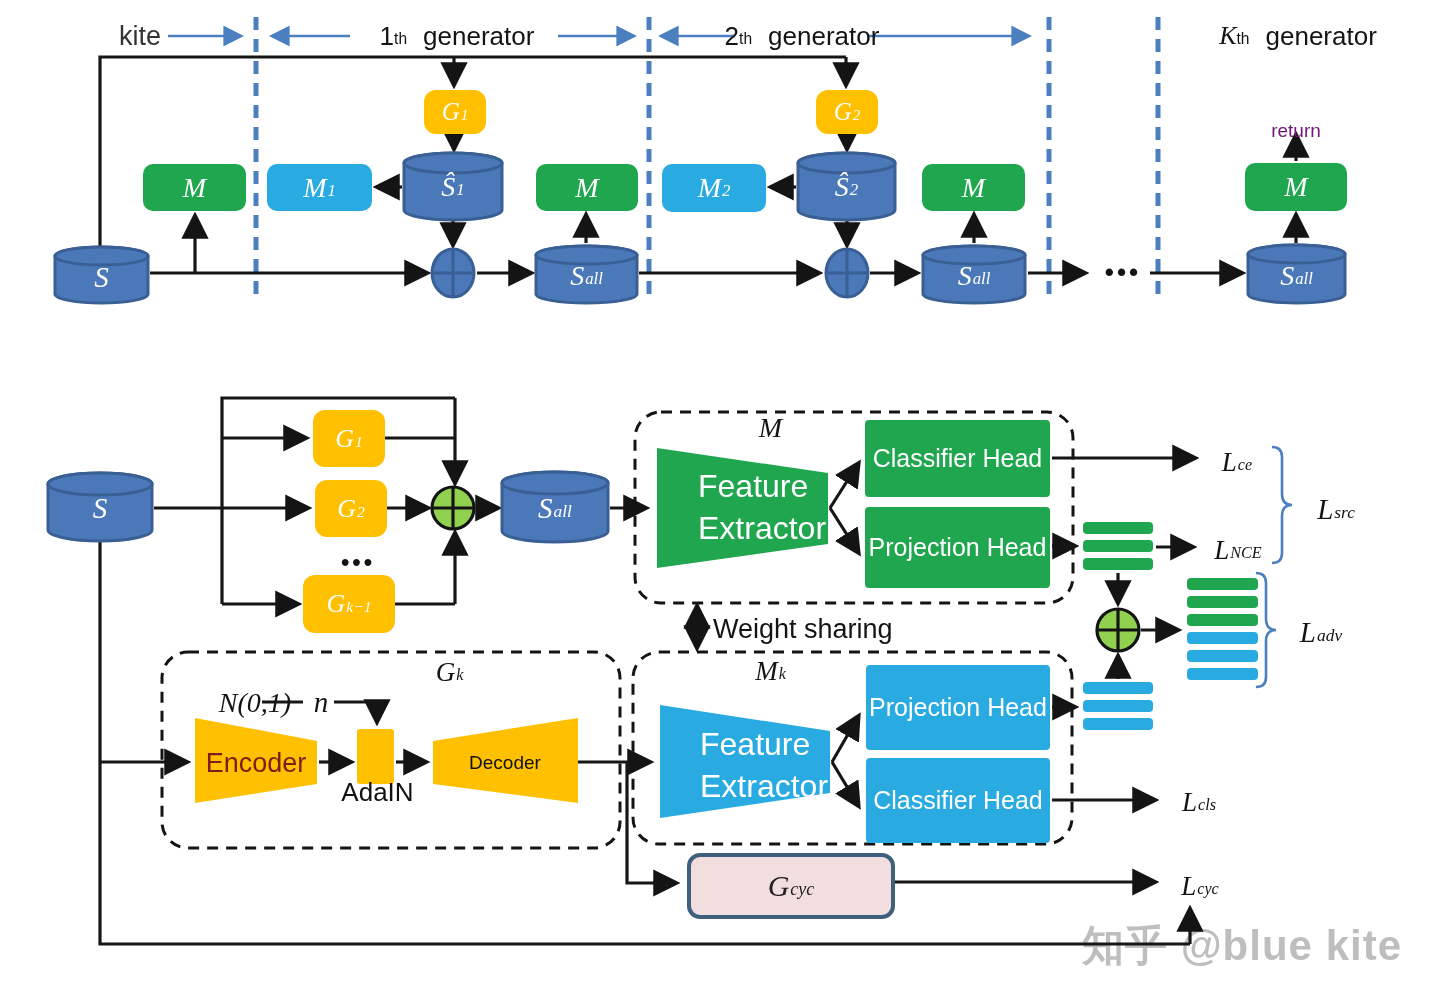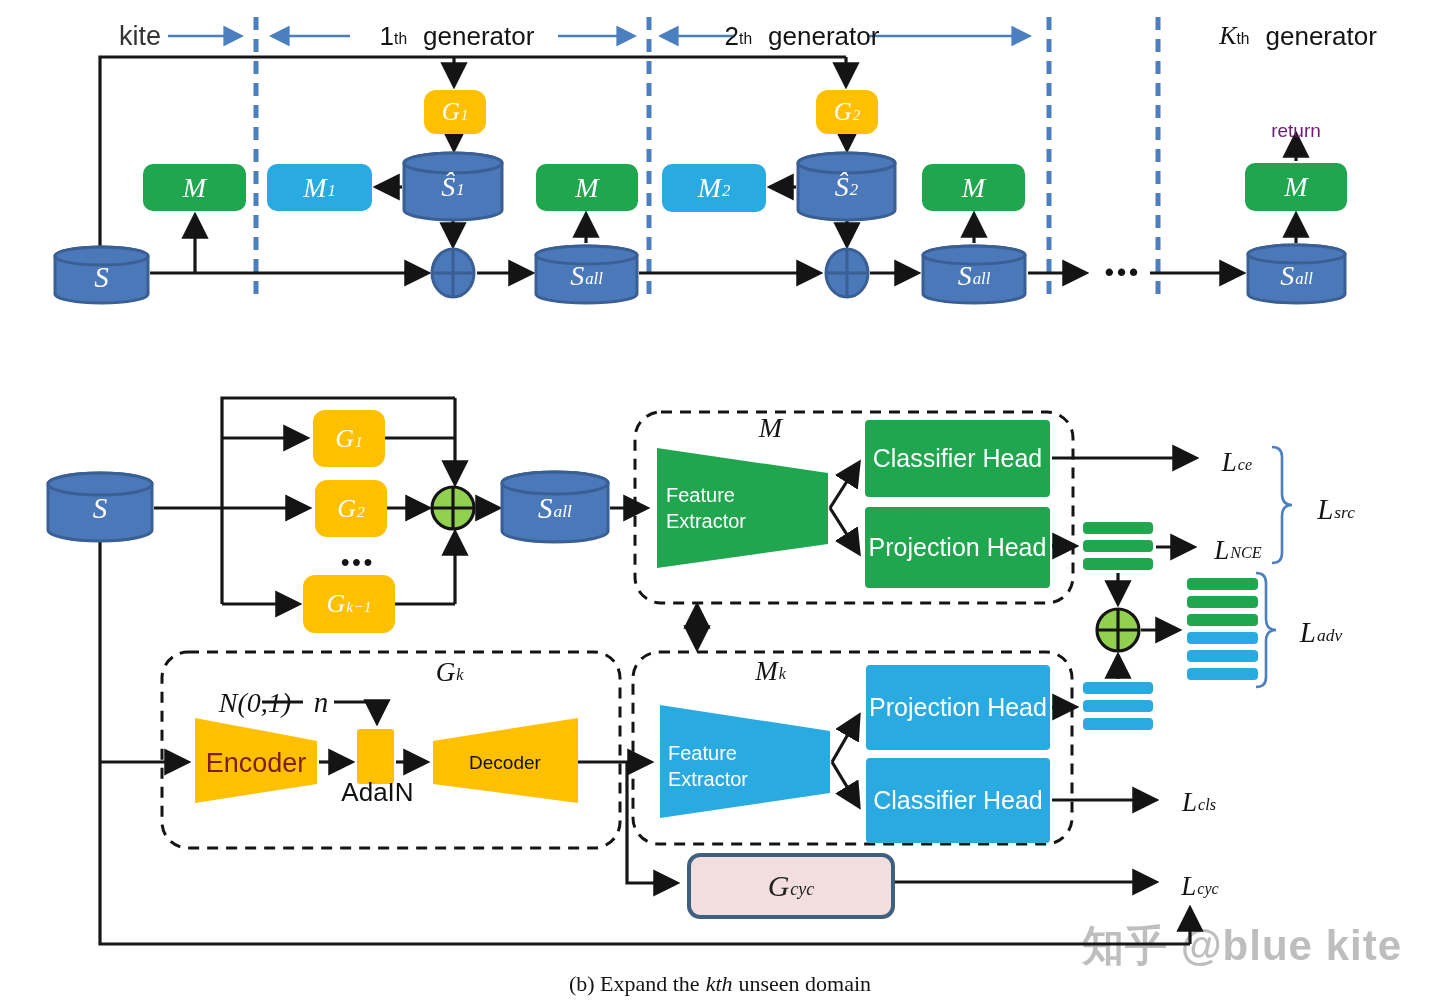--- a/index.html
+++ b/index.html
@@ -21,21 +21,21 @@
   .r10{border-radius:10px;} .r12{border-radius:12px;}
   .headbox{font-family:"Liberation Sans",sans-serif;font-style:normal;font-size:25px;
            text-align:left;line-height:1.3;border-radius:4px;white-space:normal;}
   .gcyc{background:#F2DEDE;border:4px solid #3F5F7E;border-radius:13px;color:#222;}
   .sub{font-size:.6em;position:relative;top:.2em;margin-left:1px;font-style:inherit;}
   .tsub{font-size:.6em;position:relative;top:.22em;}
   .gw{margin-left:16px;}
   .ital{font-family:"Liberation Serif",serif;font-style:italic;}
   .mg{margin:0 6px;}
   .dots{font-weight:700;letter-spacing:3px;font-family:"Liberation Sans",sans-serif;font-style:normal;}
-  .fe{white-space:normal;text-align:left;line-height:1.3;font-size:20px;}
+  .fe{white-space:normal;text-align:left;line-height:1.3;font-size:32px;margin-left:32px;}
 </style>
 </head>
 <body>
 
 <div id="stage">
 
   <div class="wm" style="left:1082px;top:918px;">知乎 @blue kite</div>
 
   <svg width="1440" height="1007" viewBox="0 0 1440 1007">
     <defs>
@@ -307,20 +307,21 @@
     </div>
   <div class="lbl white" style="left:502px;top:478px;width:106px;height:60px;font-size:29px;">
       <span>S</span>
       <span class="sub">all</span>
     </div>
 
   <div class="lbl" style="left:743px;top:411px;width:55px;height:34px;font-size:28px;">M</div>
   <div class="lbl white sans fe" style="left:666px;top:464px;width:140px;height:88px;">Feature Extractor</div>
   <div class="box green headbox" style="left:865px;top:420px;width:185px;height:77px;">Classifier Head</div>
   <div class="box green headbox" style="left:865px;top:507px;width:185px;height:81px;">Projection Head</div>
+  <div class="lbl sans" style="left:713px;top:612px;width:210px;height:34px;font-size:27px;justify-content:flex-start;">Weight sharing</div>
 
   <div class="lbl" style="left:733px;top:654px;width:75px;height:34px;font-size:27px;">
       <span>M</span>
       <span class="sub">k</span>
     </div>
   <div class="lbl white sans fe" style="left:668px;top:722px;width:140px;height:88px;">Feature Extractor</div>
   <div class="box lblue headbox" style="left:866px;top:665px;width:184px;height:85px;">Projection Head</div>
   <div class="box lblue headbox" style="left:866px;top:758px;width:184px;height:85px;">Classifier Head</div>
 
   <div class="lbl" style="left:412px;top:655px;width:75px;height:34px;font-size:27px;">
@@ -356,19 +357,14 @@
     </div>
   <div class="lbl" style="left:1165px;top:783px;width:68px;height:38px;font-size:27px;">
       <span>L</span>
       <span class="sub">cls</span>
     </div>
   <div class="lbl" style="left:1165px;top:867px;width:70px;height:38px;font-size:27px;">
       <span>L</span>
       <span class="sub">cyc</span>
     </div>
 
-  <div class="lbl serifn" style="left:400px;top:968px;width:640px;height:32px;font-size:22px;">
-    <span>(b)  Expand the</span>
-      <span class="ital mg">kth</span>
-      <span>unseen domain</span>
-  </div>
 
 </div>
 
 </body></html>

